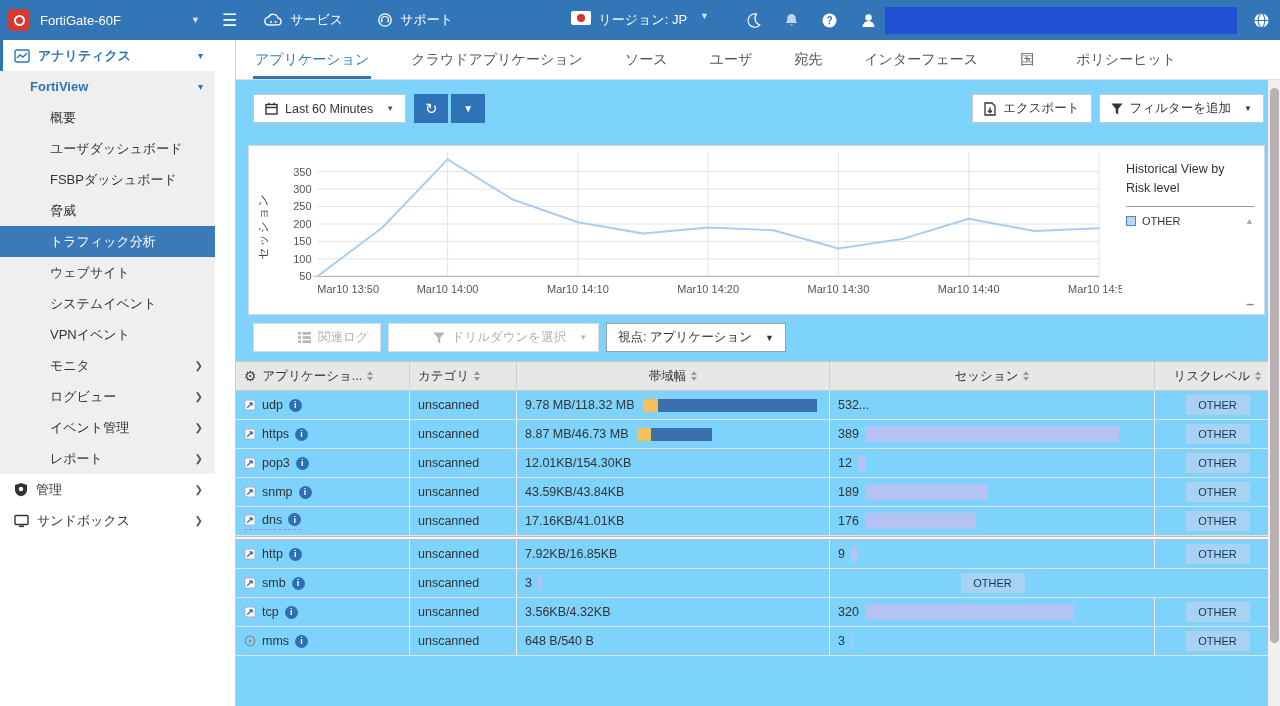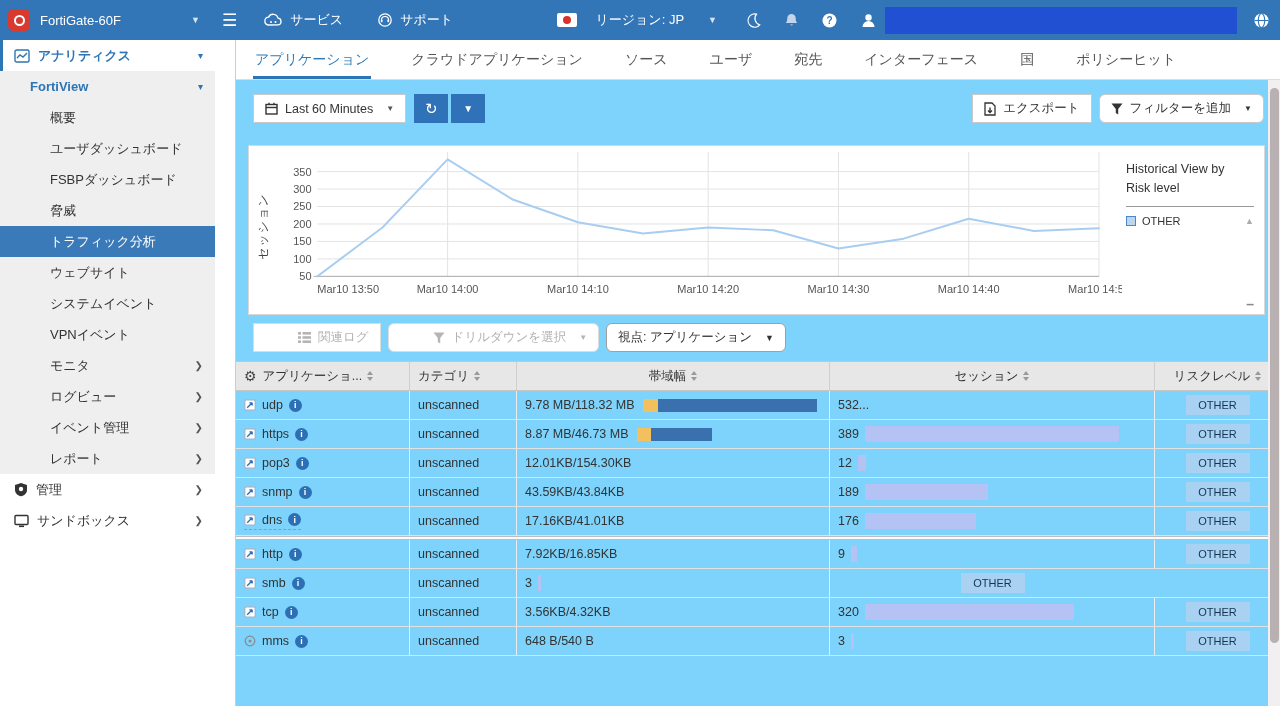--- a/index.html
+++ b/index.html
@@ -12,21 +12,21 @@
   .tb-left { display:flex; align-items:center; gap:0; }
   .logo { width:22px; height:22px; margin:0 10px 0 8px; background:#d93a30; border-radius:5px;
           display:flex; align-items:center; justify-content:center; }
   .logo i { width:11px; height:11px; border:2px solid #fff; border-radius:50%; display:block; }
   .devname { width:160px; display:flex; align-items:center; justify-content:space-between; cursor:pointer; }
   .caret { font-size:9px; color:#d7e5f2; margin-left:6px; }
   .hamburger { font-size:17px; margin:0 26px 0 22px; cursor:pointer; letter-spacing:0; }
   .tb-item { display:flex; align-items:center; gap:7px; margin-right:34px; cursor:pointer; }
   .tb-item svg { display:block; }
   .tb-right { margin-left:auto; display:flex; align-items:center; gap:0; }
-  .region { display:flex; align-items:center; gap:18px; margin-right:28px; cursor:pointer; }
+  .region { display:flex; align-items:flex-start; gap:7px; margin-right:36px; cursor:pointer; }
   .flag { width:20px; height:14px; background:#fff; border-radius:2px; position:relative; display:inline-block; }
   .flag i { position:absolute; left:50%; top:50%; width:8px; height:8px; margin:-4px 0 0 -4px; background:#d8332a; border-radius:50%; }
   .tb-icon { margin-right:22px; cursor:pointer; display:flex; align-items:center; }
   .redacted { width:352px; height:27px; background:#2150d2; margin-right:10px; }
   .globe { margin:0 10px 0 6px; }
 
   
   .app { display:flex; height:676px; }
   .sidebar { width:215px; background:#fff; font-size:13px; flex:none; position:relative; }
   .content { flex:1; border-left:1px solid #ccc; position:relative; background:#7dd3fc; height:676px;margin-left:20px; }
@@ -53,21 +53,21 @@
 
   
   .toolbar { display:flex; align-items:center; padding:14px 16px 0 17px; }
   .btn { display:inline-flex; align-items:center; gap:7px; border:1px solid #c9c9c9; background:#fff;
          height:29px; padding:0 11px; font-size:12.5px; color:#333; cursor:pointer; white-space:nowrap; }
   .btn .caret { color:#555; }
   .btn-blue { background:#3072b8; border:1px solid #3072b8; color:#fff; width:34px; justify-content:center;
               height:29px; display:inline-flex; align-items:center; cursor:pointer; font-size:15px; }
   .btn-blue.sm { margin-left:3px; font-size:10px; }
   .tb-spacer { flex:1; }
-  .btn + .btn { margin-left:7px;border-radius:6px; }
+  .btn + .btn { margin-left:7px; }
   .refresh-group { margin-left:8px; display:flex; }
 
   
   .chart-panel { margin:22px 15px 0 12px; height:170px; border:1px solid #d8d8d8; background:#fff;
                  display:flex; position:relative; }
   .ylab { width:30px; position:relative; }
   .ylab span { position:absolute; left:-26px; top:72px; transform:rotate(-90deg); transform-origin:center;
                font-size:12px; color:#444; letter-spacing:1px; white-space:nowrap; width:80px; text-align:center; }
   .chart-svg-wrap { flex:1; overflow:hidden; }
   .legend { width:142px; padding:14px 10px 0 4px; font-size:12.5px; color:#333; }

